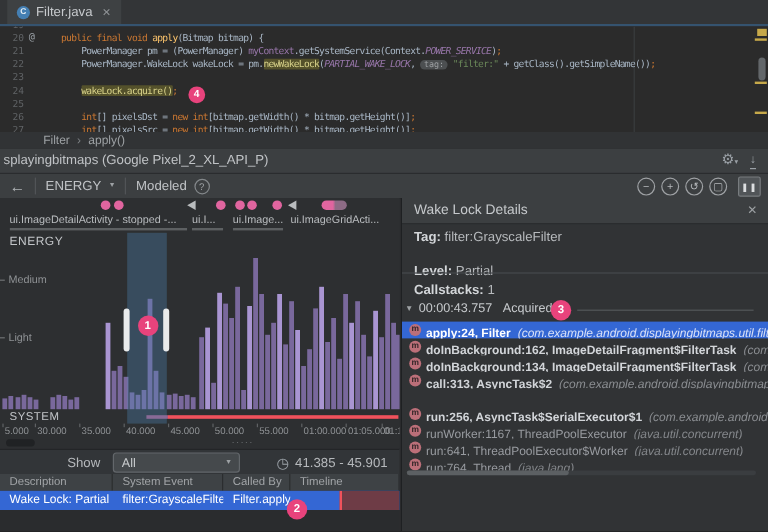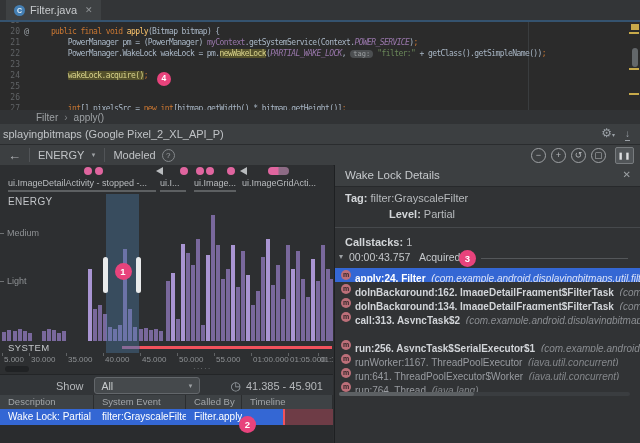--- a/index.html
+++ b/index.html
@@ -184,20 +184,21 @@
         <div class="ed-line" style="top: 48px;">
           <div class="ed-num">24</div>
           <span class="ed-code"><span>        </span><span class="tk-hl">wakeLock.acquire()</span><span class="tk-kw">;</span><span class="badge badge-inline" style="background: rgb(232, 67, 124);">4</span></span>
         </div>
         <div class="ed-line" style="top: 59px;">
           <div class="ed-num">25</div>
           <span class="ed-code"></span>
         </div>
         <div class="ed-line" style="top: 70px;">
           <div class="ed-num">26</div>
+          <span class="ed-code"><span>        </span><span class="tk-kw">int</span><span>[] pixelsDst = </span><span class="tk-kw">new int</span><span>[bitmap.getWidth() * bitmap.getHeight()]</span><span class="tk-kw">;</span></span>
         </div>
         <div class="ed-line" style="top: 81px;">
           <div class="ed-num">27</div>
           <span class="ed-code"><span>        </span><span class="tk-kw">int</span><span>[] pixelsSrc = </span><span class="tk-kw">new int</span><span>[bitmap.getWidth() * bitmap.getHeight()]</span><span class="tk-kw">;</span></span>
         </div>
       </div>
     <div class="breadcrumbs">
       <span>Filter</span>
       <span class="bc-sep">›</span>
       <span>apply()</span>
@@ -411,21 +412,21 @@
         </div>
 
       <div class="right-panel">
         <div class="rp-header">
           <div class="rp-title">Wake Lock Details</div>
           <div class="rp-close">✕</div>
         </div>
         <div class="rp-row" style="top:27px;">
           <b>Tag:</b> <span>filter:GrayscaleFilter</span>
         </div>
-        <div class="rp-row" style="top:43px;margin-left:44px;">
+        <div class="rp-row" style="top:55px;">
           <b>Level:</b> <span>Partial</span>
         </div>
         <div class="rp-div"></div>
         <div class="rp-row" style="top:71px;">
           <b>Callstacks:</b> <span>1</span>
         </div>
         <div class="rp-event">
           <span class="ev-caret">▾</span>
           <span class="ev-time">00:00:43.757</span>
           <span class="ev-name">Acquired</span>

